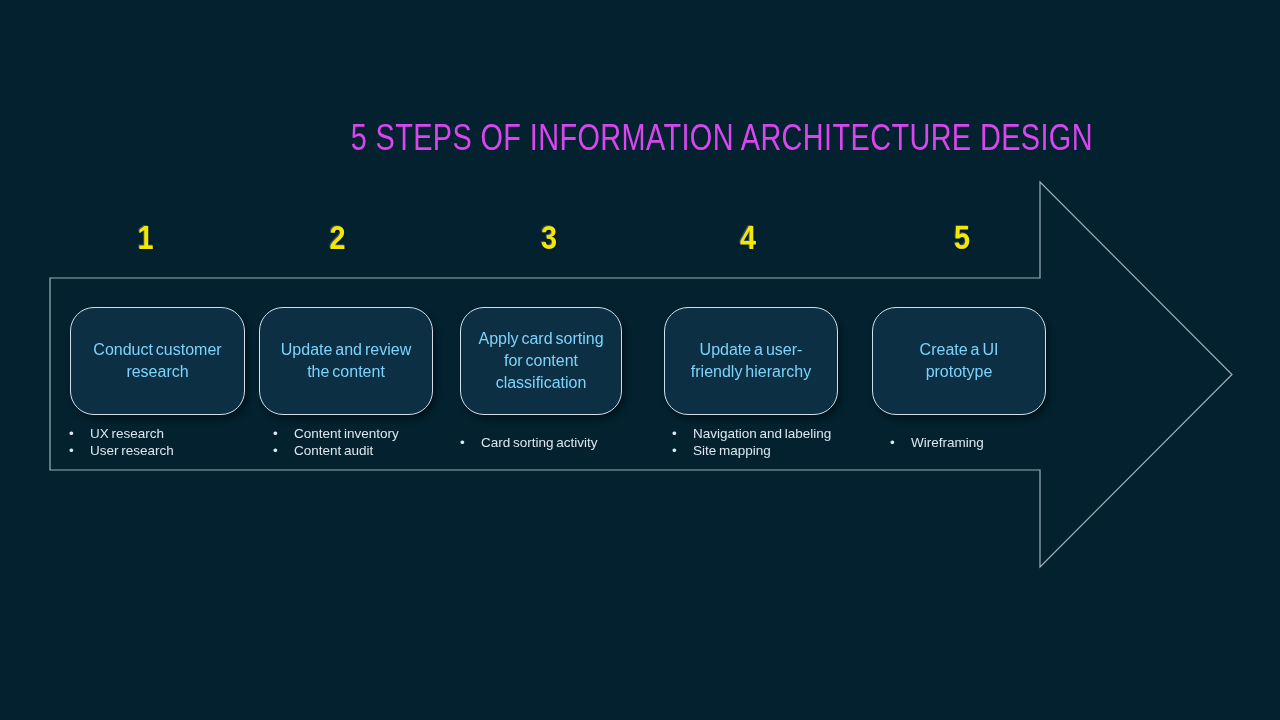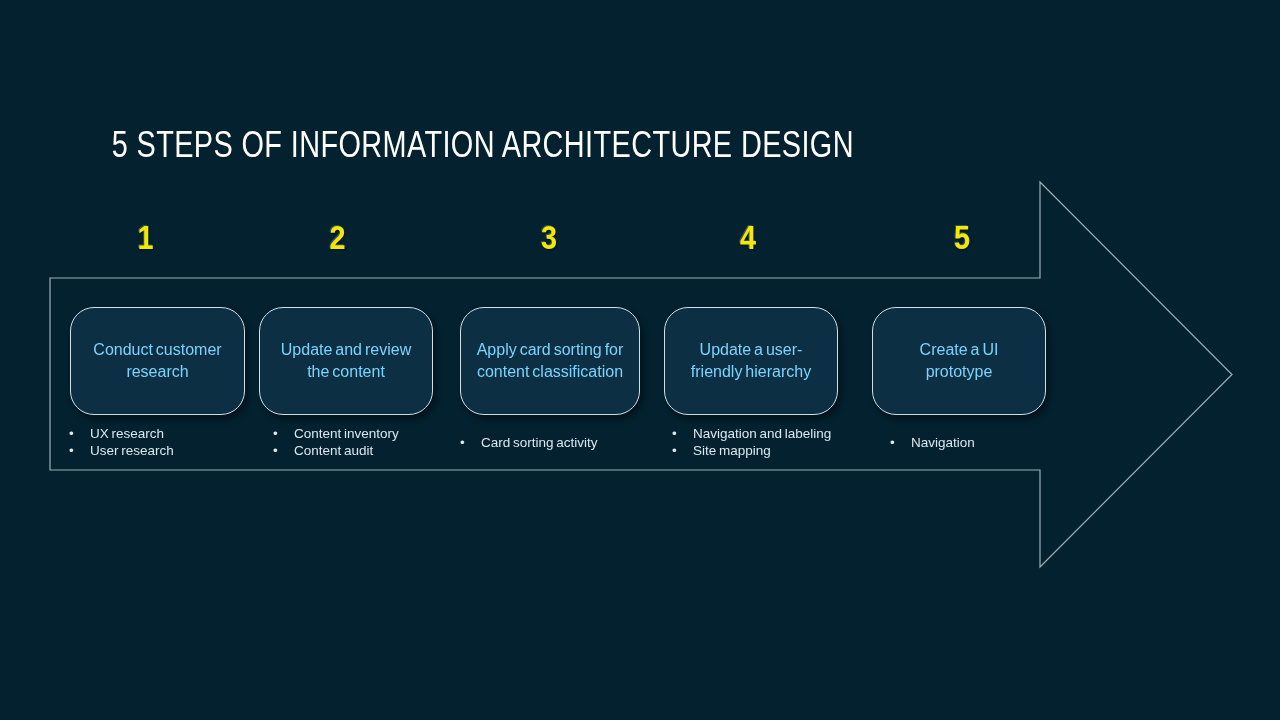--- a/index.html
+++ b/index.html
@@ -5,22 +5,22 @@
   html,body { margin:0; padding:0; background:#03212f; }
   .slide {
     position:relative; width:1280px; height:720px; overflow:hidden;
     background:#03212f;
     font-family:"Liberation Sans", sans-serif;
   }
   .arrow-svg { position:absolute; left:0; top:0; width:1280px; height:720px; }
 
   .title {
     position:absolute; top:119px; left:0; width:1198px;
-    text-align:left; line-height:38px; white-space:nowrap;
-    color:#ffffff; font-size:37px; font-weight:400; margin:7px;
+    text-align:right; line-height:38px; white-space:nowrap;
+    color:#d946ef; font-size:37px; font-weight:400; margin:0;
   }
   .title span { display:inline-block; transform:scaleX(0.78); transform-origin:50% 50%; letter-spacing:0.5px; }
 
   .num {
     position:absolute; top:218px; height:38px; line-height:38px;
     font-size:34px; font-weight:700; color:#f2e800; text-align:center;
     transform:scaleX(0.85);
     text-shadow:-1px -1px 0 rgba(255,255,255,0.22), 1px 1px 2px rgba(0,0,0,0.55);
   }
   .n1 { left:58px;  width:175px; }
@@ -32,21 +32,21 @@
   .card {
     position:absolute; top:307px; height:108px; box-sizing:border-box;
     border:1.5px solid #cfe0e9; border-radius:24px; background:#0c2f43;
     box-shadow:3px 4px 6px rgba(0,0,0,0.42);
     display:flex; align-items:center; justify-content:center;
     text-align:center; color:#7dd3fc; font-size:16px; line-height:22px;
     padding:0 12px; word-spacing:-1.5px;
   }
   .c1 { left:70px;  width:175px; }
   .c2 { left:259px; width:174px; }
-  .c3 { left:460px; width:180px; }
+  .c3 { left:460px; width:162px; }
   .c4 { left:664px; width:174px; }
   .c5 { left:872px; width:174px;align-items:center; }
 
   .bullets {
     position:absolute; top:420px; height:44px; margin:0; padding:0 0 0 8px;
     list-style:none; display:flex; flex-direction:column; justify-content:center;
     color:#dce7ee; font-size:13.5px; line-height:17px; word-spacing:-1px;
   }
   .b1 { left:61px;  width:200px; }
   .b2 { left:265px; width:200px; }
@@ -100,16 +100,16 @@
     <li>Content audit</li>
   </ul>
   <ul class="bullets b3">
     <li>Card sorting activity</li>
   </ul>
   <ul class="bullets b4">
     <li>Navigation and labeling</li>
     <li>Site mapping</li>
   </ul>
   <ul class="bullets b5">
-    <li>Navigation</li>
+    <li>Wireframing</li>
   </ul>
 
 </div>
 
 </body></html>

